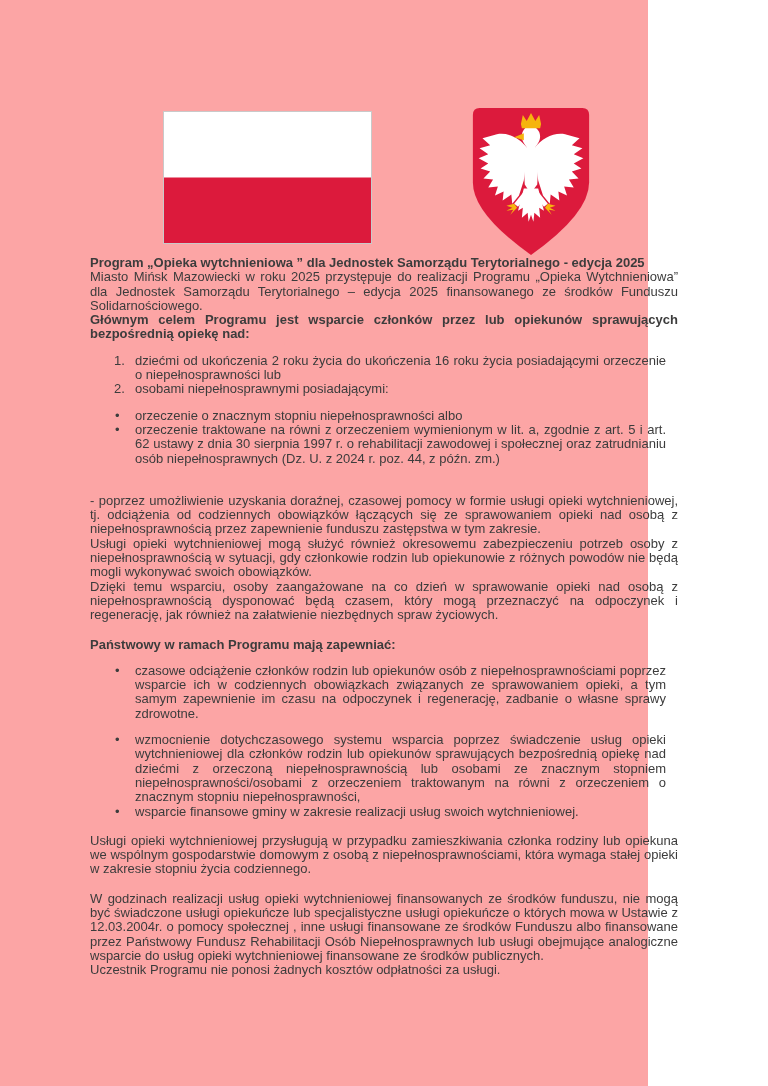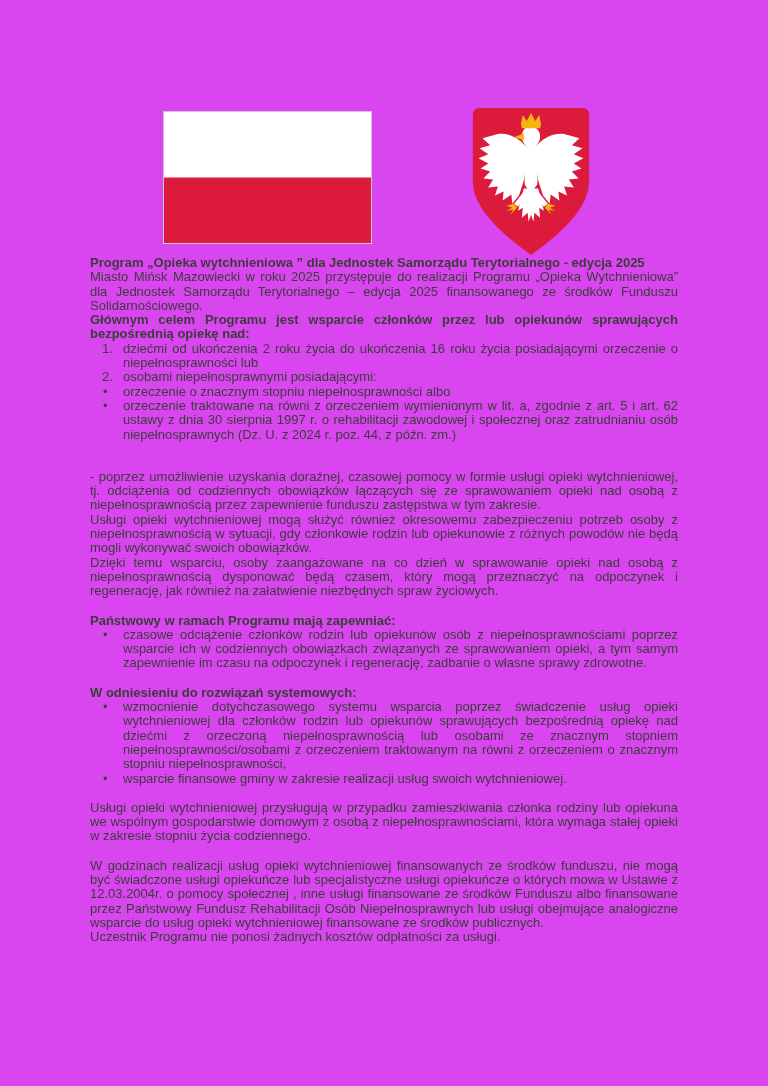--- a/index.html
+++ b/index.html
@@ -3,21 +3,21 @@
 <meta charset="utf-8">
 <style>
   html, body { margin: 0; padding: 0; }
   body {
     width: 768px; height: 1086px;
     background: #ffffff;
     font-family: "Liberation Sans", "DejaVu Sans", sans-serif;
     color: #3c3c3c;
     overflow: hidden;
   }
-  .page { position: relative; width: 768px; height: 1086px; background: #d946ef; }
+  .page { position: relative; width: 648px; height: 1086px; background: #fca5a5; }
 
   
   .flag {
     position: absolute; left: 163px; top: 111px;
     width: 209px; height: 133px;
   }
   .emblem {
     position: absolute; left: 470px; top: 106px;
     width: 122px; height: 152px;
   }
@@ -30,21 +30,21 @@
     font-size: 13px; line-height: 14.3px;
     text-align: justify;
     hyphens: none;
   }
   .content p { margin: 0; }
   .bold { font-weight: bold; }
   .gap    { margin-top: 15px !important; }
   .gap-lg { margin-top: 28px !important; }
 
   ol.num-list, ul.dot-list {
-    margin: 0; padding: 0 0 0 33px;
+    margin: 12px; padding: 0 0 0 33px;
     list-style: none;
   }
   ol.num-list { counter-reset: item; }
   ol.num-list li, ul.dot-list li { position: relative; }
   ol.num-list li::before {
     counter-increment: item;
     content: counter(item) ".";
     position: absolute; left: -21px;
   }
   ul.dot-list li::before {
@@ -110,21 +110,20 @@
 
     <p class="gap-lg">- poprzez umożliwienie uzyskania doraźnej, czasowej pomocy w formie usługi opieki wytchnieniowej, tj. odciążenia od codziennych obowiązków łączących się ze sprawowaniem opieki nad osobą z niepełnosprawnością przez zapewnienie funduszu zastępstwa w tym zakresie.</p>
     <p>Usługi opieki wytchnieniowej mogą służyć również okresowemu zabezpieczeniu potrzeb osoby z niepełnosprawnością w sytuacji, gdy członkowie rodzin lub opiekunowie z różnych powodów nie będą mogli wykonywać swoich obowiązków.</p>
     <p>Dzięki temu wsparciu, osoby zaangażowane na co dzień w sprawowanie opieki nad osobą z niepełnosprawnością dysponować będą czasem, który mogą przeznaczyć na odpoczynek i regenerację, jak również na załatwienie niezbędnych spraw życiowych.</p>
 
     <p class="bold gap">Państwowy w ramach Programu mają zapewniać:</p>
     <ul class="dot-list">
       <li>czasowe odciążenie członków rodzin lub opiekunów osób z niepełnosprawnościami poprzez wsparcie ich w codziennych obowiązkach związanych ze sprawowaniem opieki, a tym samym zapewnienie im czasu na odpoczynek i regenerację, zadbanie o własne sprawy zdrowotne.</li>
     </ul>
 
-    <p class="bold gap">W odniesieniu do rozwiązań systemowych:</p>
     <ul class="dot-list">
       <li>wzmocnienie dotychczasowego systemu wsparcia poprzez świadczenie usług opieki wytchnieniowej dla członków rodzin lub opiekunów sprawujących bezpośrednią opiekę nad dziećmi z orzeczoną niepełnosprawnością lub osobami ze znacznym stopniem niepełnosprawności/osobami z orzeczeniem traktowanym na równi z orzeczeniem o znacznym stopniu niepełnosprawności,</li>
       <li>wsparcie finansowe gminy w zakresie realizacji usług swoich wytchnieniowej.</li>
     </ul>
 
     <p class="gap">Usługi opieki wytchnieniowej przysługują w przypadku zamieszkiwania członka rodziny lub opiekuna we wspólnym gospodarstwie domowym z osobą z niepełnosprawnościami, która wymaga stałej opieki w zakresie stopniu życia codziennego.</p>
 
     <p class="gap">W godzinach realizacji usług opieki wytchnieniowej finansowanych ze środków funduszu, nie mogą być świadczone usługi opiekuńcze lub specjalistyczne usługi opiekuńcze o których mowa w Ustawie z  12.03.2004r. o pomocy społecznej , inne usługi finansowane ze środków Funduszu albo finansowane przez Państwowy Fundusz Rehabilitacji Osób Niepełnosprawnych lub usługi obejmujące analogiczne wsparcie do usług opieki wytchnieniowej  finansowane ze środków publicznych.</p>
     <p>Uczestnik Programu nie ponosi żadnych kosztów odpłatności za usługi.</p>
 

